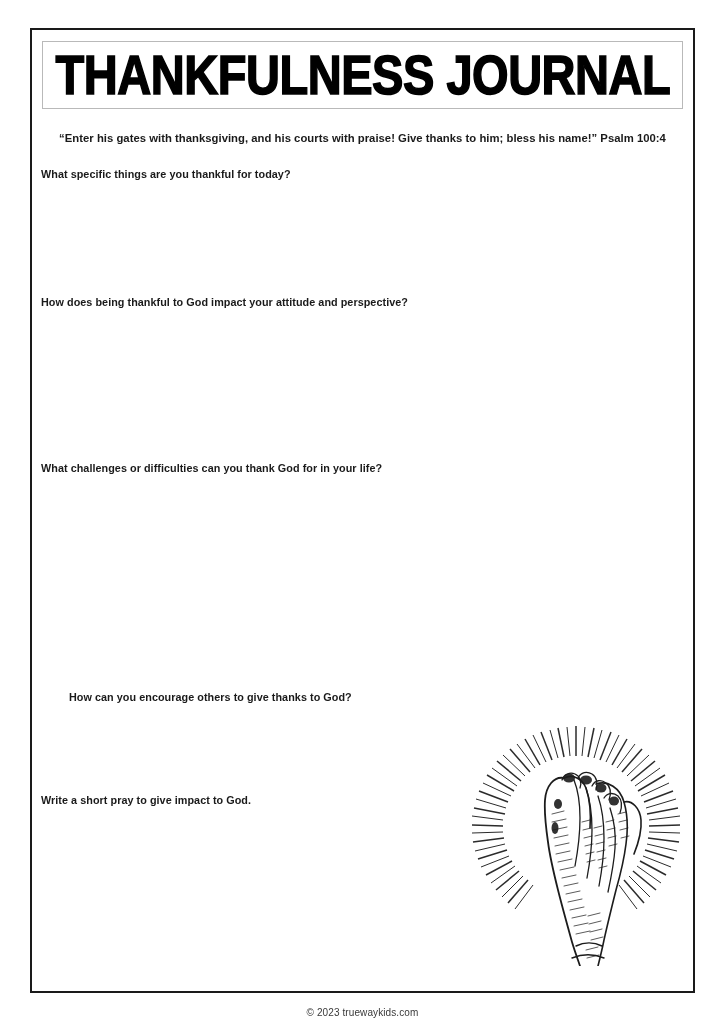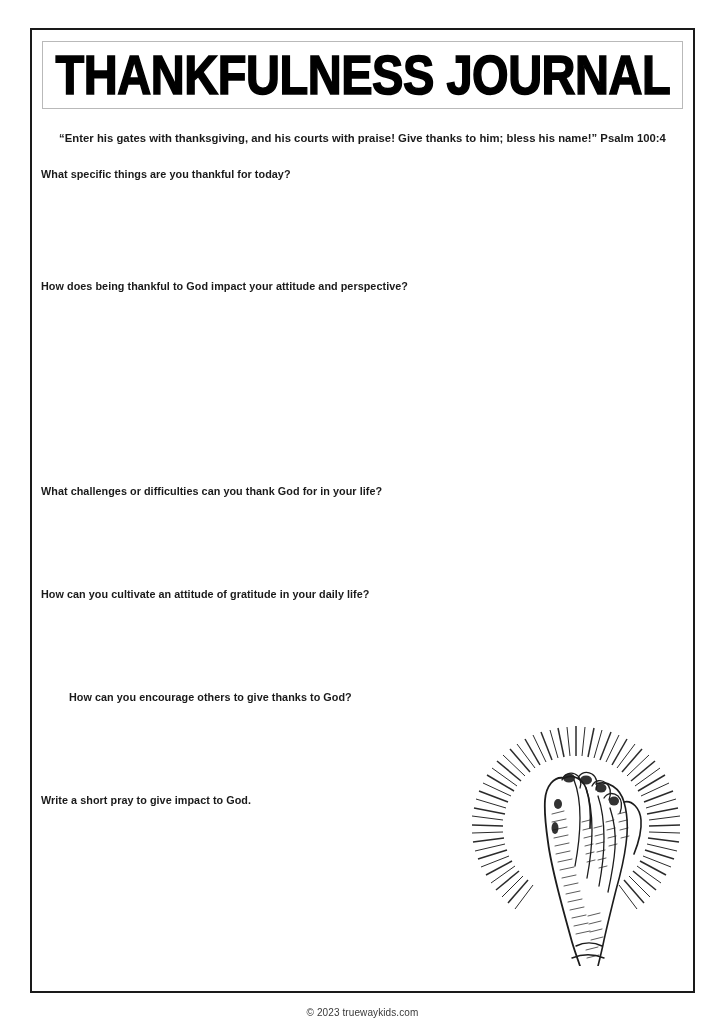--- a/index.html
+++ b/index.html
@@ -83,23 +83,23 @@
   .question {
     position: absolute;
     left: 41px;
     font-size: 10.8px;
     font-weight: 700;
     color: #1a1a1a;
     letter-spacing: 0.05px;
     white-space: nowrap;
   }
   .q0 { top: 168px; }
-  .q1 { top: 280px; }
+  .q1 { top: 296px; }
   .q2 { top: 383px; }
-  .q3 { top: 485px; text-align: center; }
+  .q3 { top: 462px; text-align: center; }
   .q4 { top: 588px; }
   .q5 { top: 691px; margin-left: 28px; }
   .q6 { top: 794px; }
 
   
   .hands-illustration {
     position: absolute;
     left: 468px;
     top: 718px;
     width: 222px;
@@ -138,21 +138,20 @@
 
   <div class="verse">“Enter his gates with thanksgiving, and his courts with praise! Give thanks to him; bless his name!” Psalm 100:4</div>
 
   <div class="question q0">What specific things are you thankful for today?</div>
 
   <div class="question q1">How does being thankful to God impact your attitude and perspective?</div>
 
 
   <div class="question q3">What challenges or difficulties can you thank God for in your life?</div>
 
-  <div class="question q4">How can you cultivate an attitude of gratitude in your daily life?</div>
 
   <div class="question q5">How can you encourage others to give thanks to God?</div>
 
   <div class="question q6">Write a short pray to give impact to God.</div>
 
   <div class="hands-illustration">
     <svg viewBox="0 0 222 248" xmlns="http://www.w3.org/2000/svg" aria-hidden="true">
       <g id="rays" stroke="#2b2b2b" stroke-linecap="butt" fill="none">
 
         <g stroke-width="1.5">

